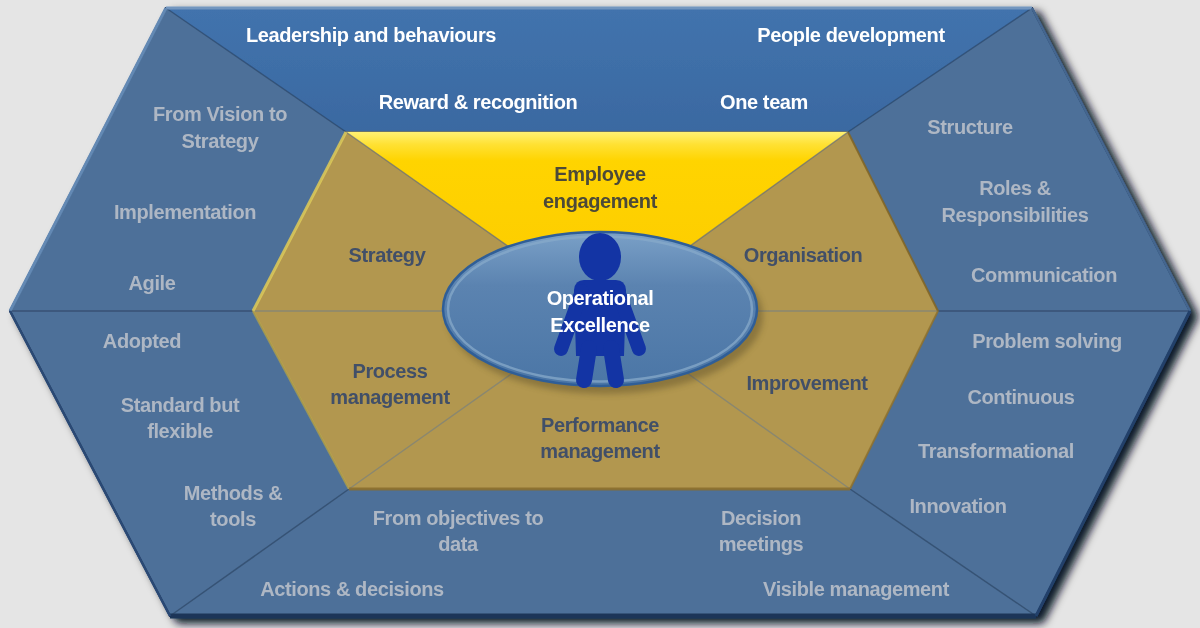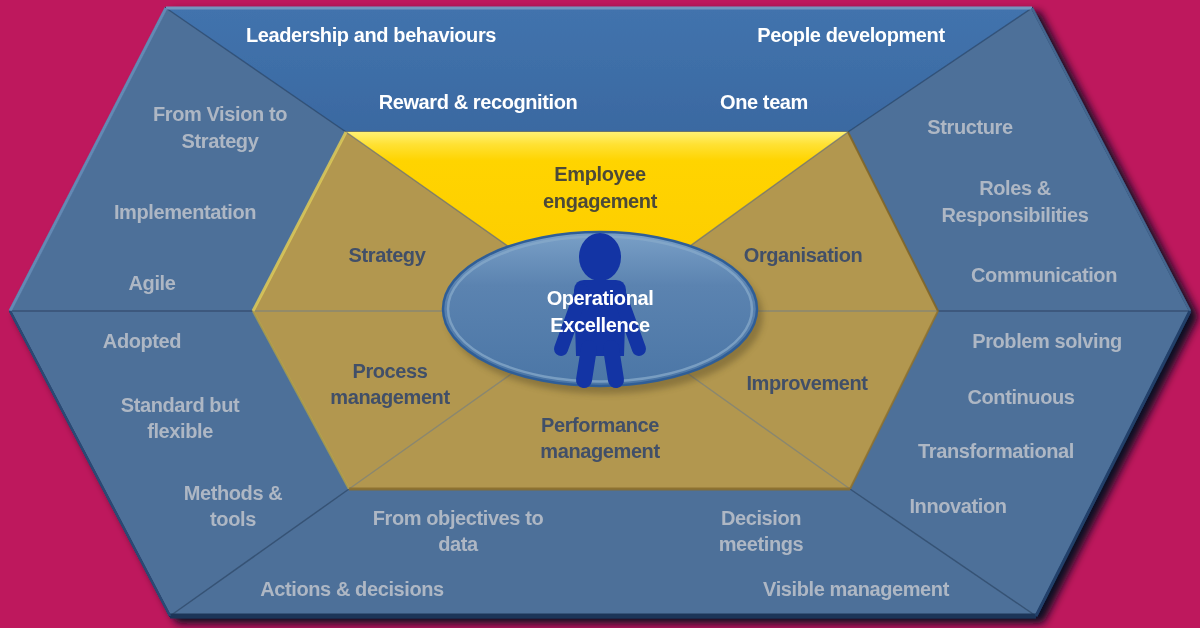--- a/index.html
+++ b/index.html
@@ -1,16 +1,16 @@
 <!DOCTYPE html>
 <html><head>
 <meta charset="utf-8">
 <style>
   html,body{margin:0;padding:0;background:#000;width:1200px;height:628px;overflow:hidden;}
-  .stage{position:relative;width:1200px;height:628px;background:#be185d;
+  .stage{position:relative;width:1200px;height:628px;background:#e5e5e5;
          font-family:"Liberation Sans","DejaVu Sans",sans-serif;}
   svg{position:absolute;left:0;top:0;}
   text{font-family:"Liberation Sans","DejaVu Sans",sans-serif;
        font-weight:bold;letter-spacing:-0.4px;text-anchor:middle;}
   .t-white{font-size:20px;}
   .t-outer{font-size:20px;}
   .t-gold{font-size:20px;}
   .t-center{font-size:20px;}
   .t-yellow{font-size:20px;letter-spacing:-0.2px;}
 </style>

